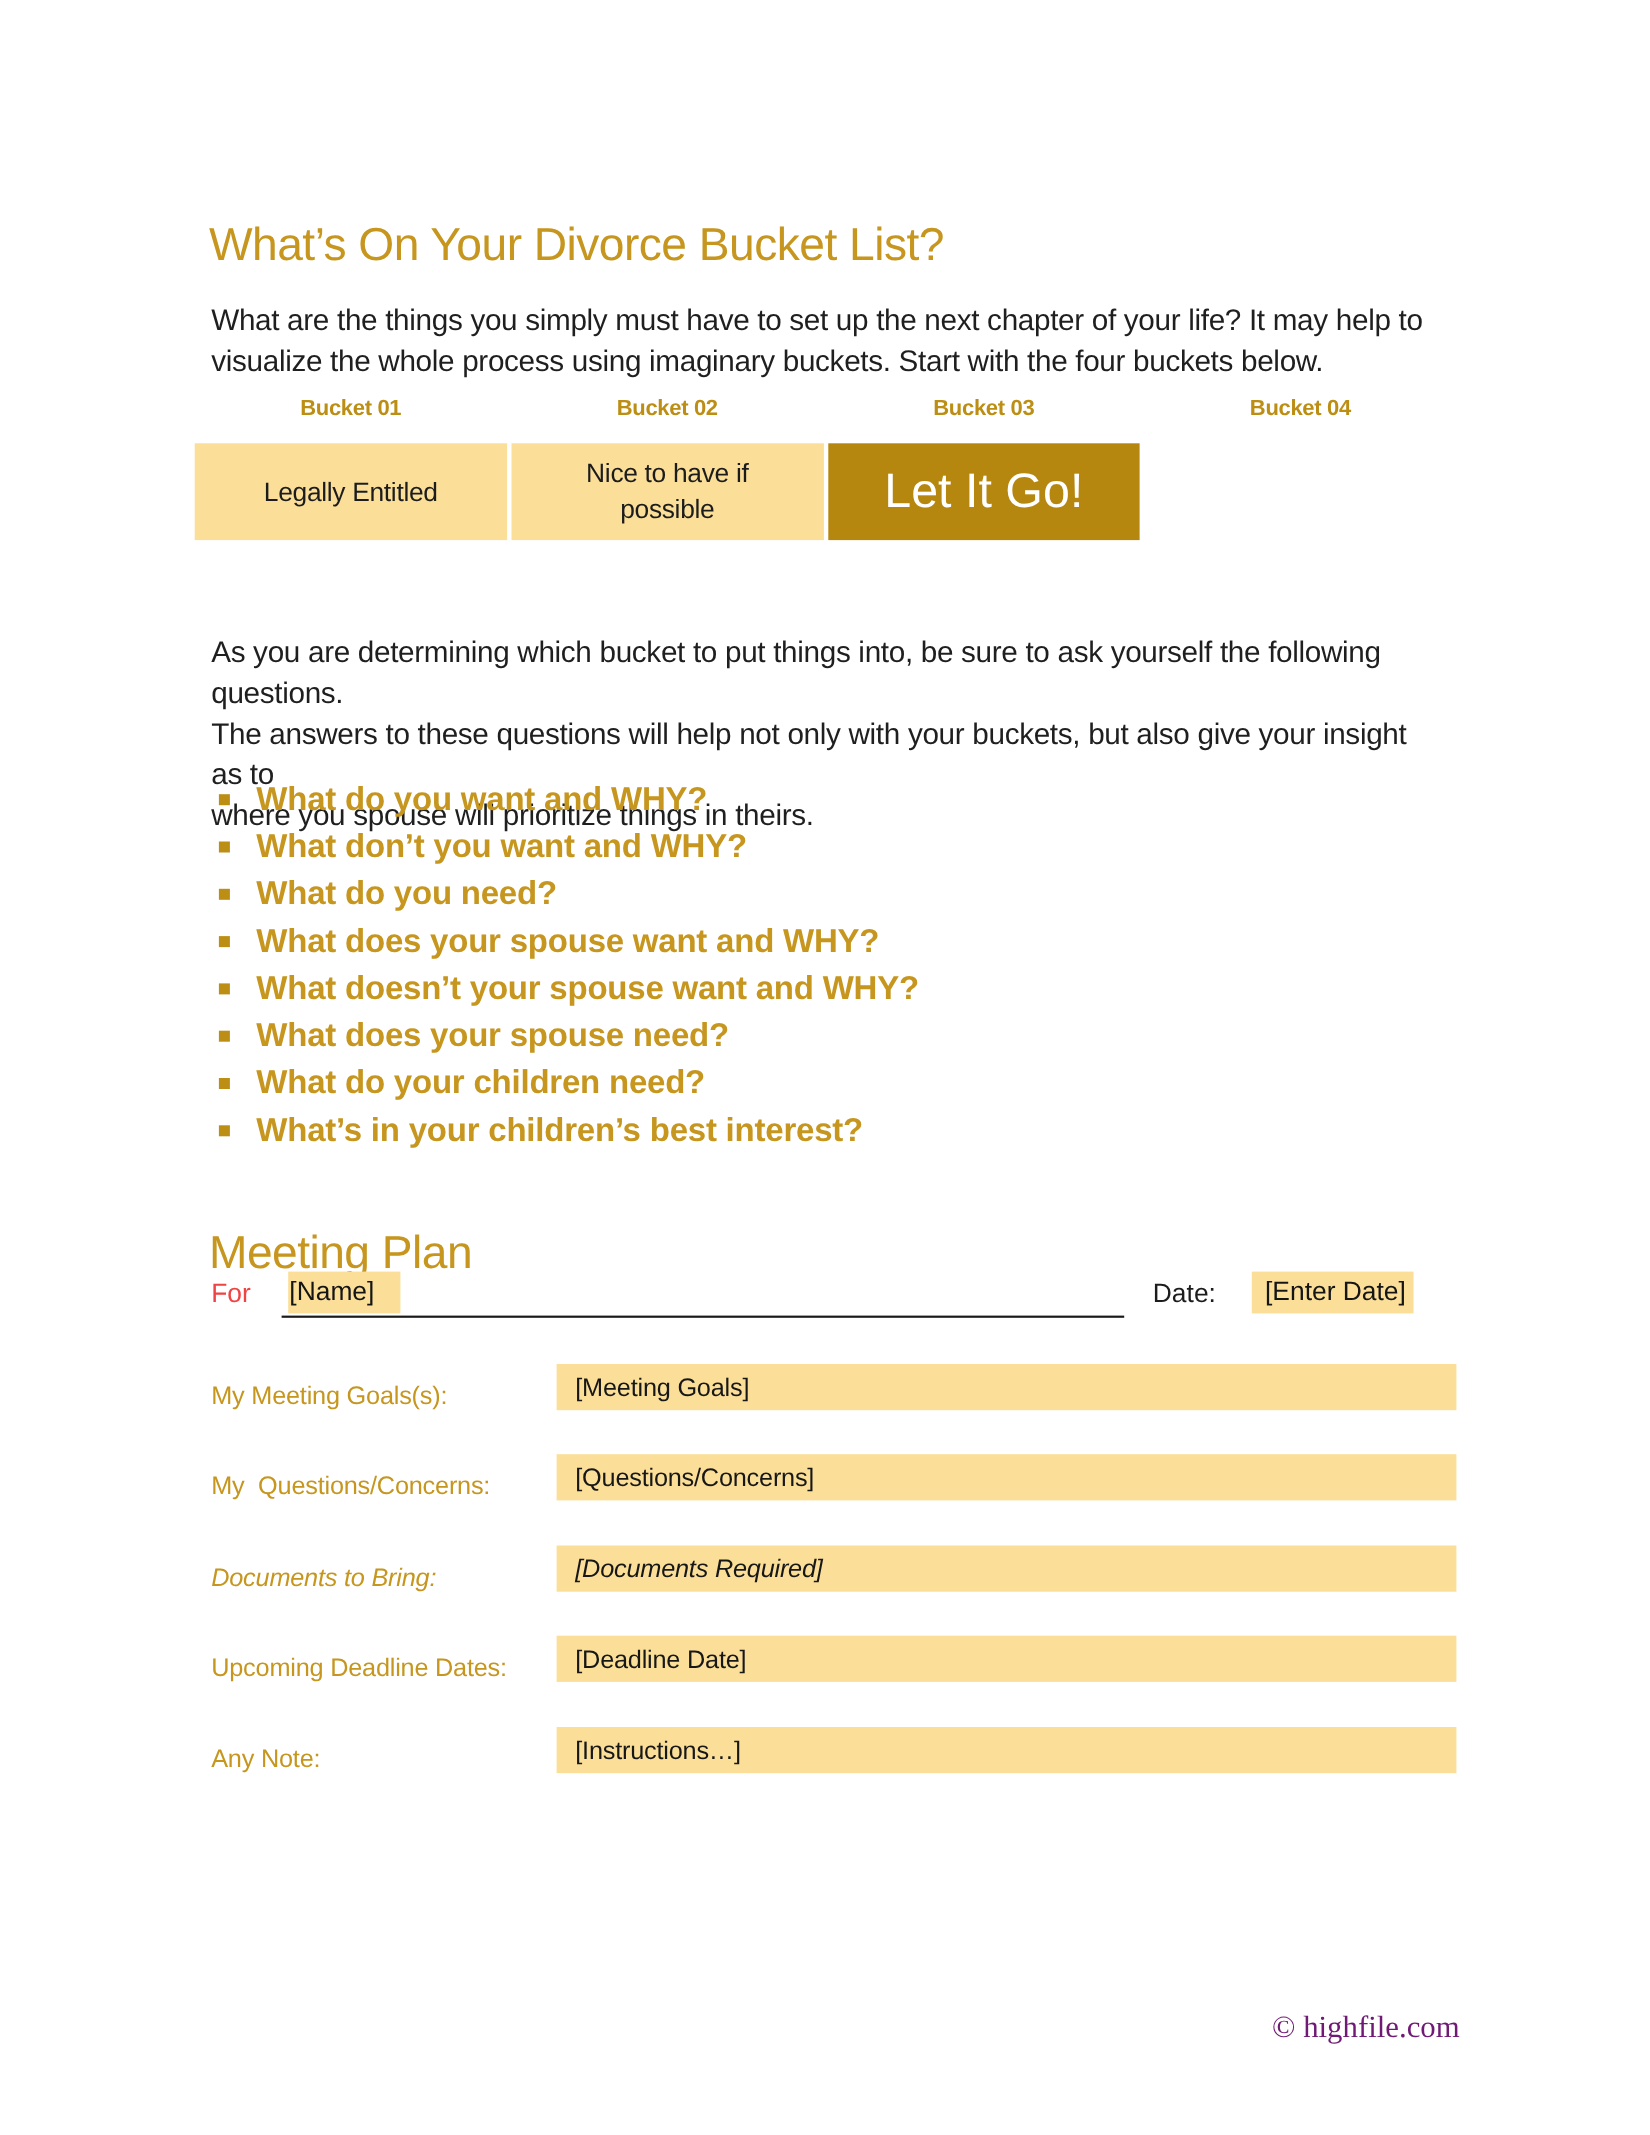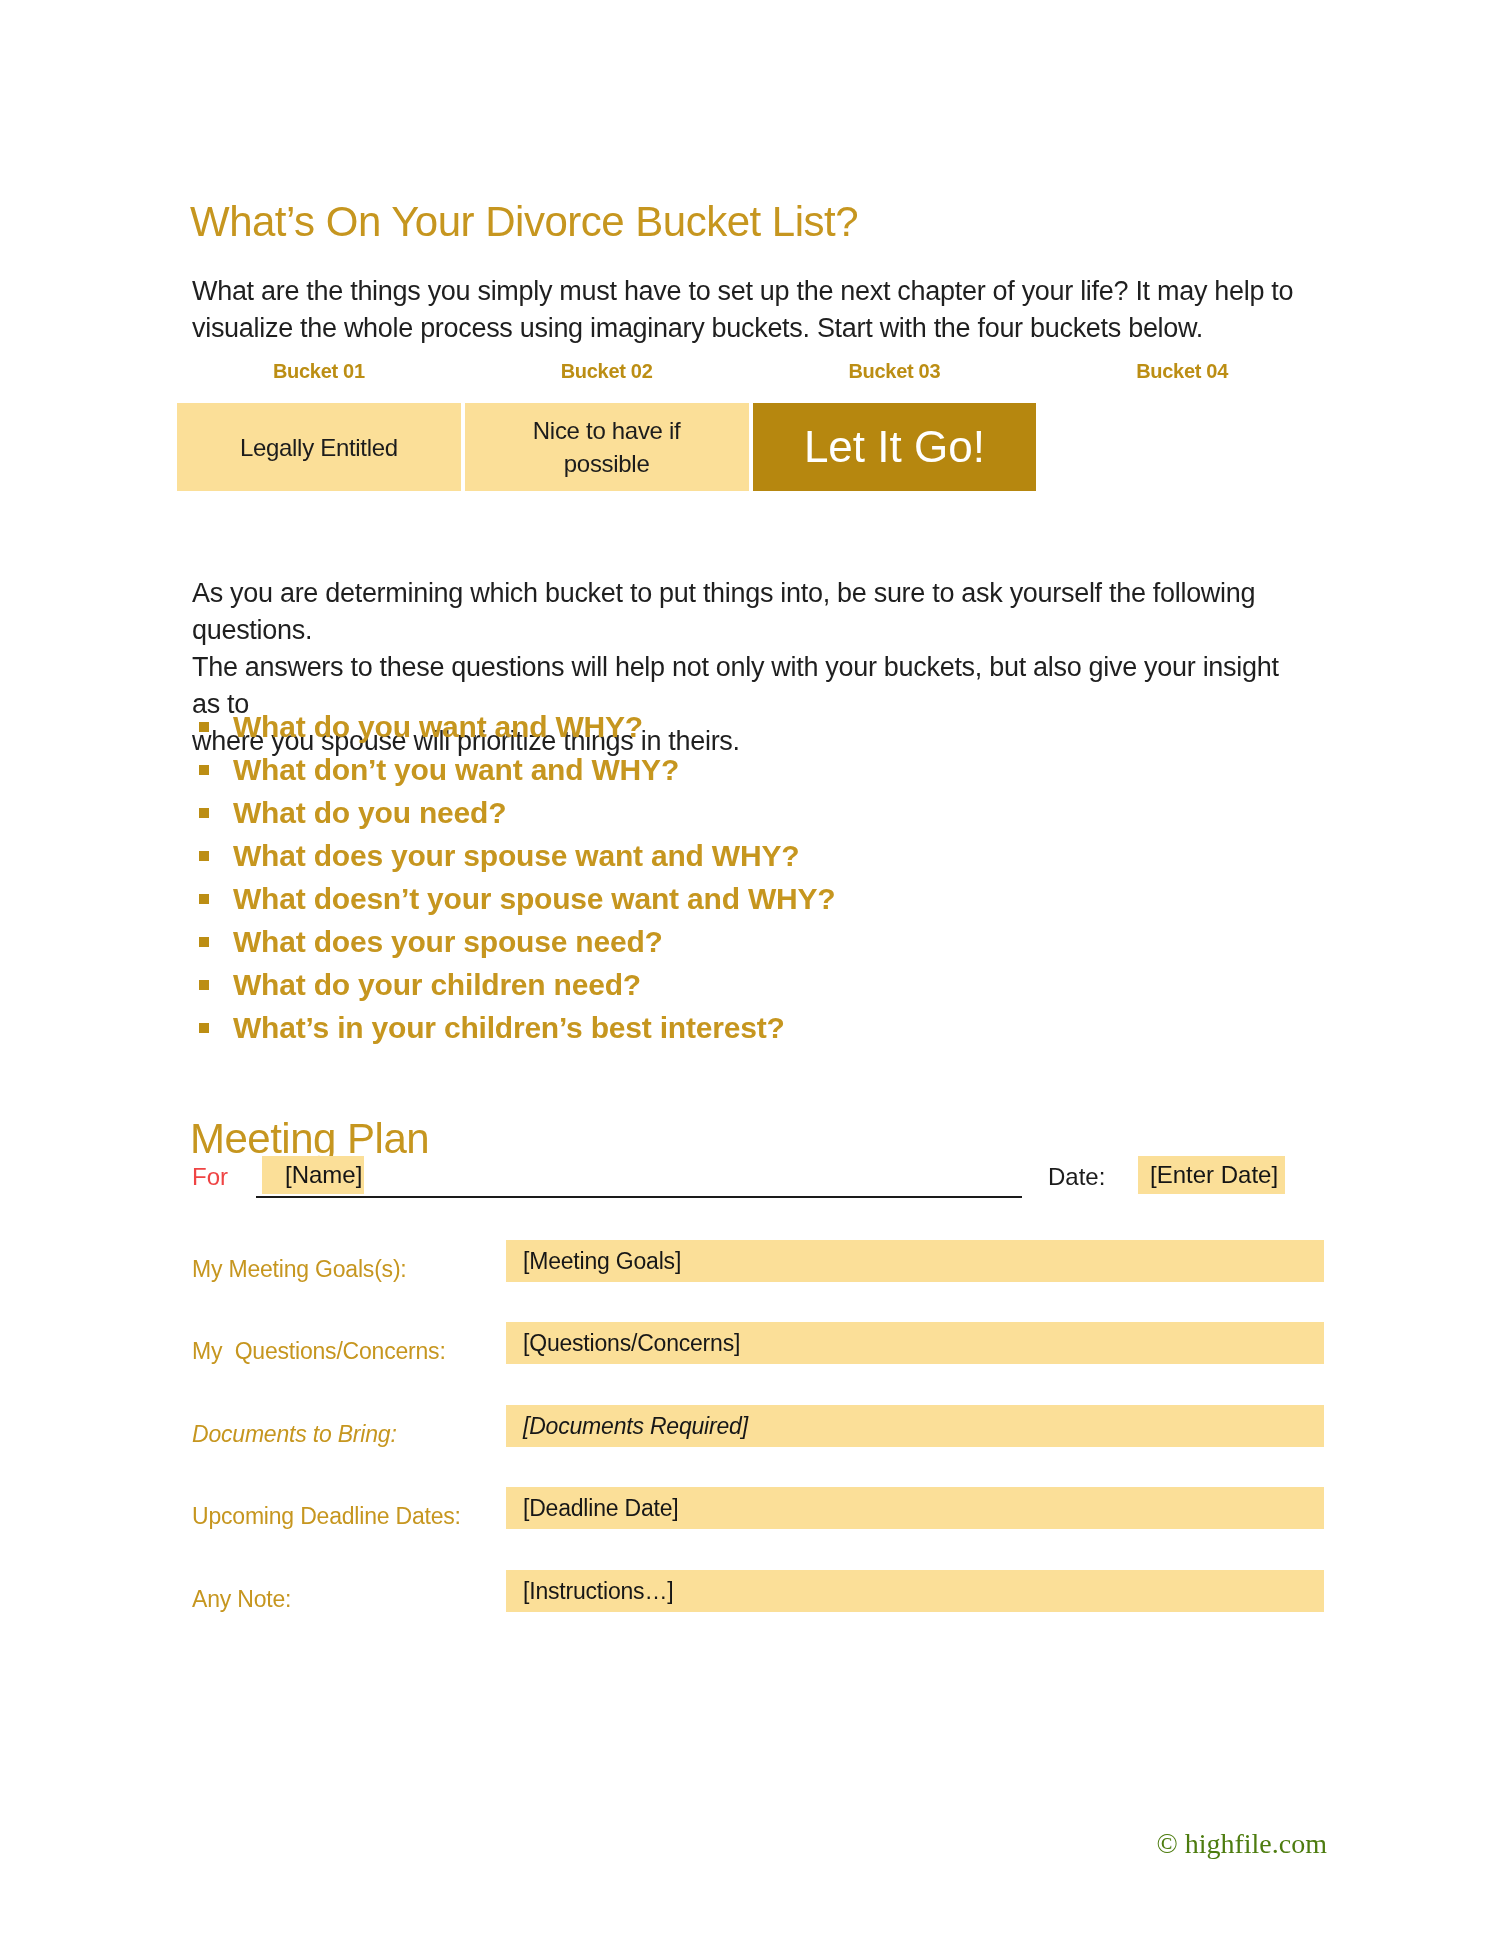--- a/index.html
+++ b/index.html
@@ -52,41 +52,41 @@
   .q-bullet{width:10px;height:10px;background:var(--goldHeader);margin-right:24px;flex:none;}
   .mp-heading{
     position:absolute;left:190px;top:1080px;font-size:42px;font-weight:400;
     color:var(--gold);letter-spacing:-0.5px;
   }
   .for-label{position:absolute;left:192px;top:1163px;font-size:24px;color:#ef4444;}
   .hl-box{
     position:absolute;top:1156px;height:38px;background:var(--lightGold);
     display:flex;align-items:center;box-sizing:border-box;font-size:24px;color:#151515;
   }
-  .name-box{left:262px;width:102px;padding-left:23px;}
+  .name-box{left:262px;width:102px;padding-left:1px;}
   .date-box{left:1138px;width:147px;padding-left:12px;}
   .name-underline{
     position:absolute;left:256px;top:1157px;width:766px;height:39px;
     border-bottom:2px solid #1a1a1a;
   }
   .date-label{position:absolute;left:1048px;top:1163px;font-size:24px;color:#1c1c1c;}
   .field-row{position:absolute;left:192px;width:1132px;height:58px;}
   .fr-1{top:1240px;} .fr-2{top:1322px;} .fr-3{top:1405px;font-style:italic;} .fr-4{top:1487px;} .fr-5{top:1570px;}
   .field-label{
     position:absolute;left:0;top:50%;transform:translateY(-50%);
     color:var(--gold);font-size:23px;letter-spacing:-0.2px;white-space:pre;
   }
   .field-bar{
     position:absolute;left:314px;top:0;width:818px;height:42px;background:var(--lightGold);
     display:flex;align-items:center;padding-left:17px;box-sizing:border-box;
     font-size:23px;color:#171717;letter-spacing:-0.2px;
   }
   .footer{
     position:absolute;right:173px;top:1828px;
-    font-family:"Liberation Serif",serif;font-size:28px;color:#4d7c0f;
+    font-family:"Liberation Serif",serif;font-size:28px;color:#701a75;
   }
 </style>
 </head>
 <body>
 
 <div class="page">
 
   <h1 class="doc-title">What’s On Your Divorce Bucket List?</h1>
 
   <p class="para intro">What are the things you simply must have to set up the next chapter of your life? It may help to

